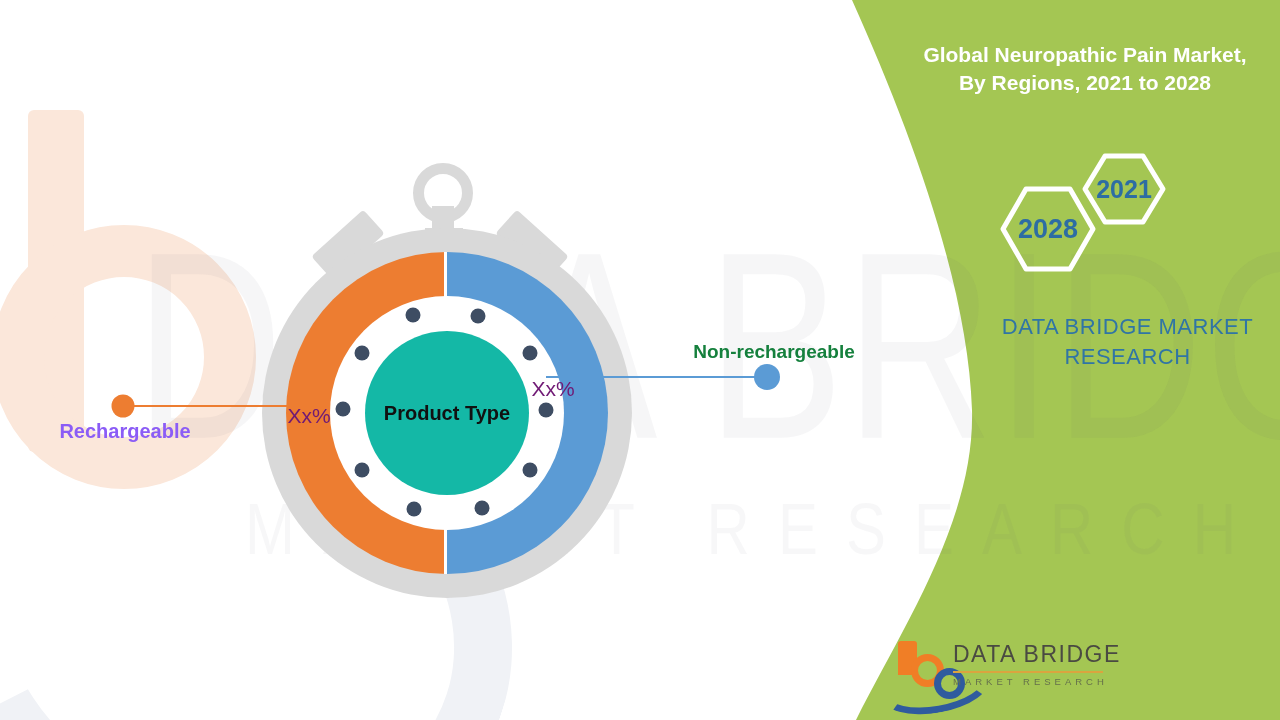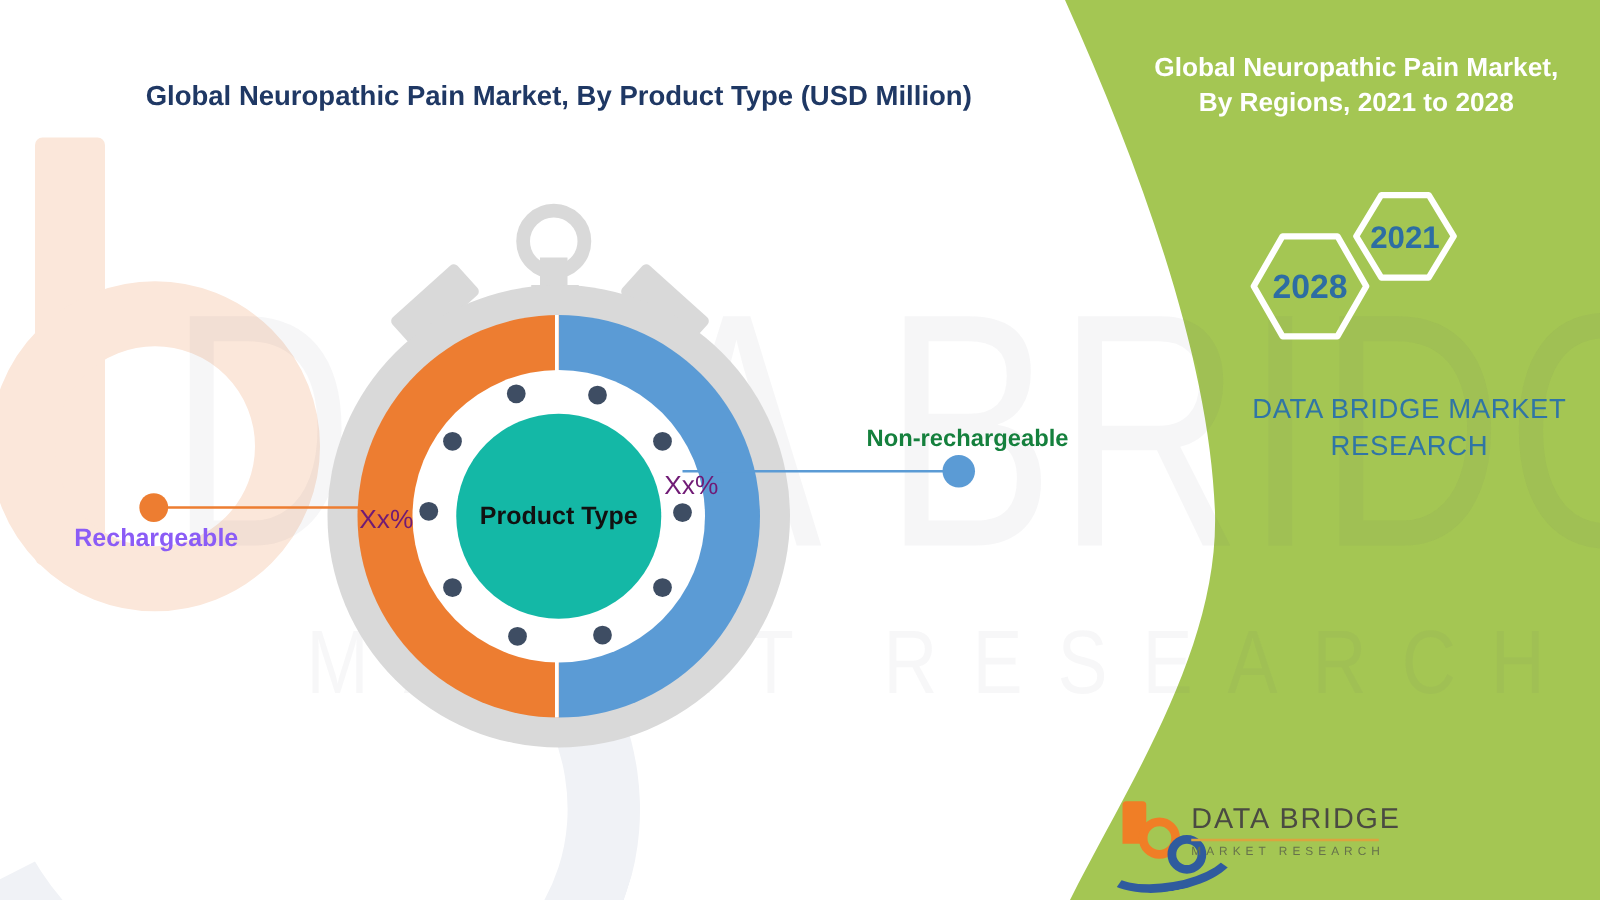--- a/index.html
+++ b/index.html
@@ -84,21 +84,20 @@
   <div class="abs wm-b-bowl"></div>
   <div class="abs wm-swoosh"></div>
 
   <svg class="abs" style="left:0;top:0;" width="1280" height="720" viewBox="0 0 1280 720">
     <path d="M852,0 C915,140 968,290 972,410 C975,520 902,628 856,720 L1280,720 L1280,0 Z" fill="#a4c653"></path>
   </svg>
 
   <div class="abs wm-big">DATA BRIDGE</div>
   <div class="abs wm-sub">MARKET RESEARCH</div>
 
-  <div class="abs main-title">Global Neuropathic Pain Market, By Product Type (USD Million)</div>
 
   <div class="abs pusher sw-gray pusher-left"></div>
   <div class="abs pusher sw-gray pusher-right"></div>
   <div class="abs crown-ring"></div>
   <div class="abs sw-gray stem-narrow"></div>
   <div class="abs sw-gray stem-wide"></div>
   <div class="abs sw-gray sw-body"></div>
 
   <div class="abs donut"></div>
   <div class="abs donut-seam"></div>

